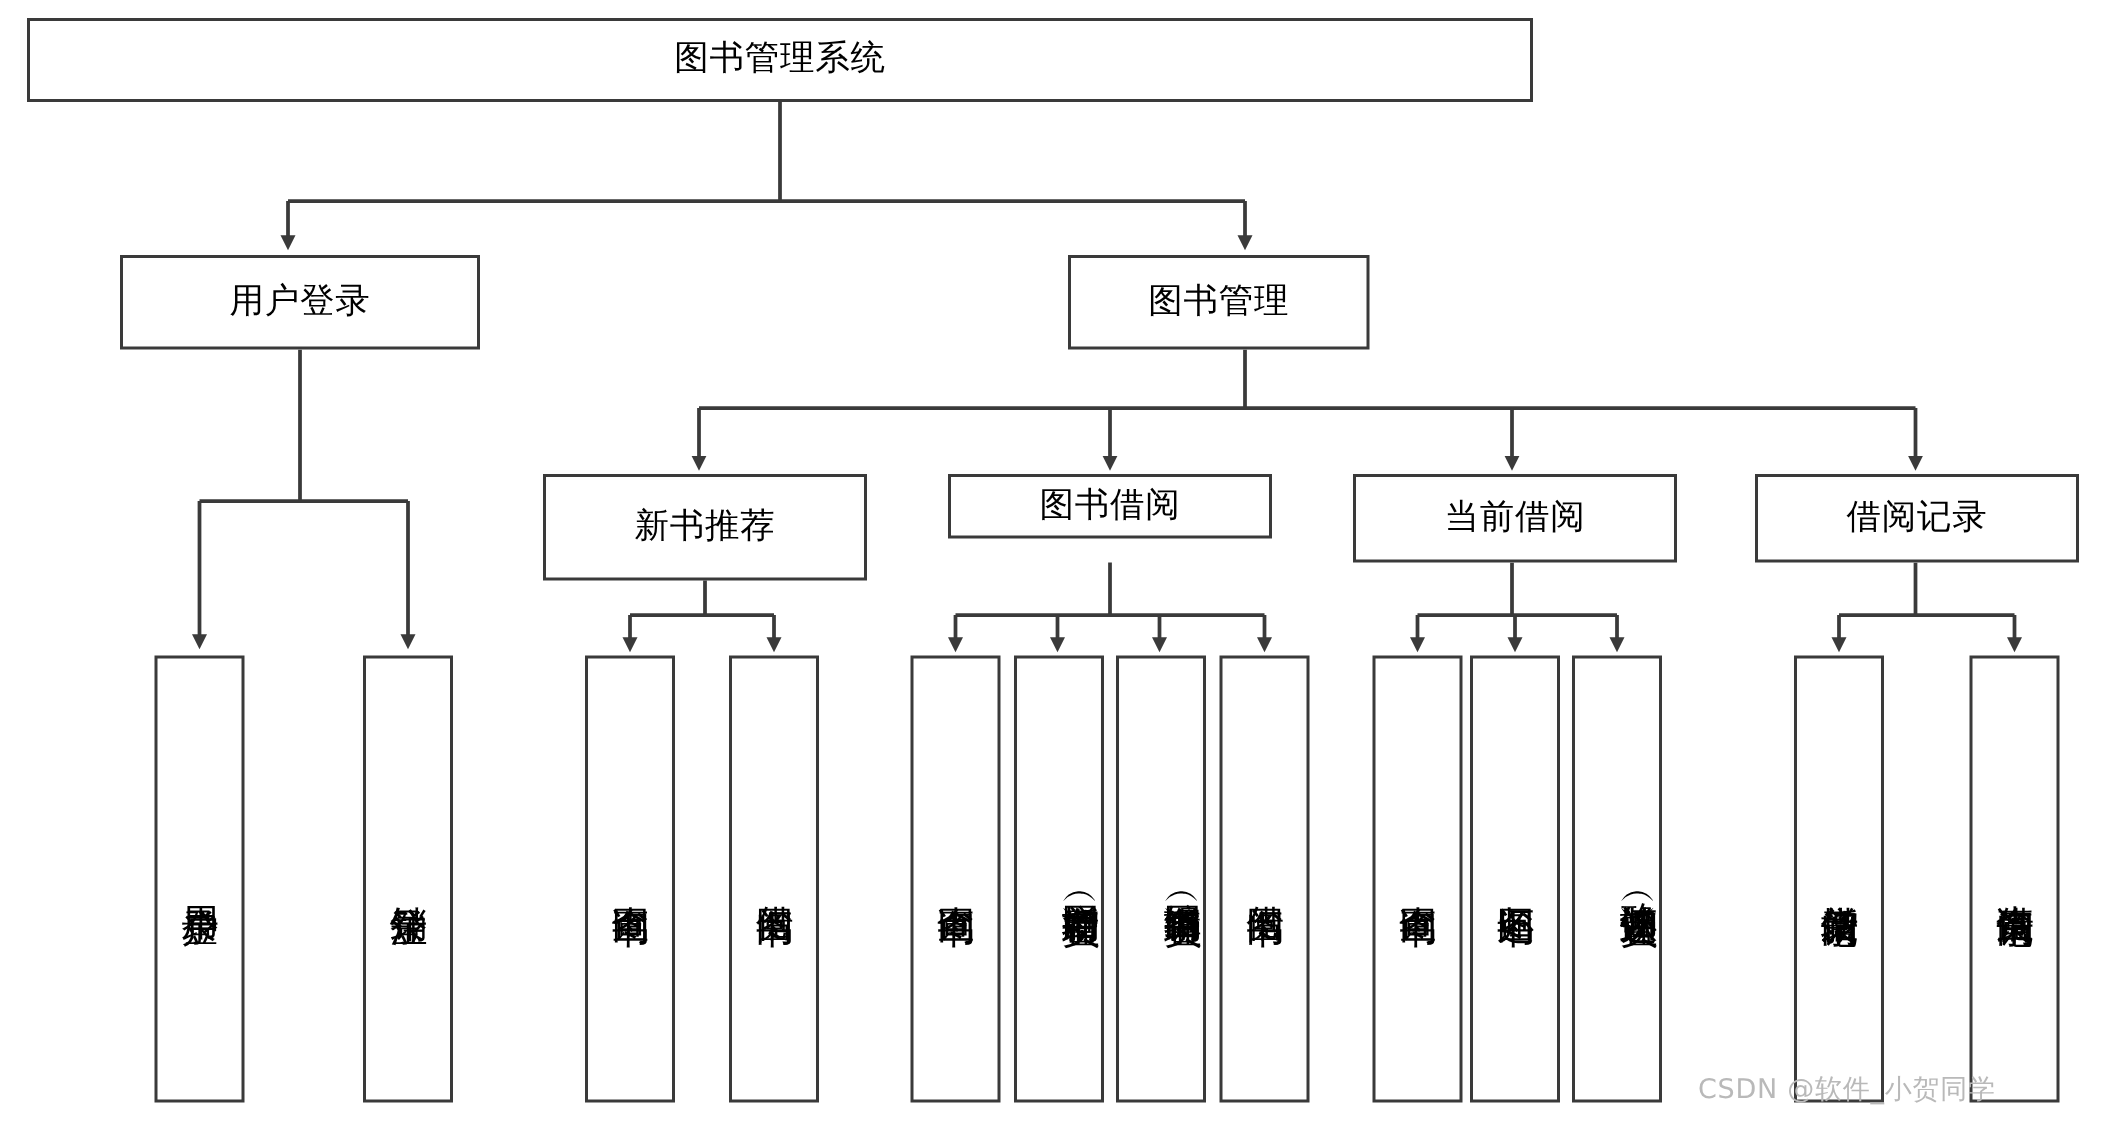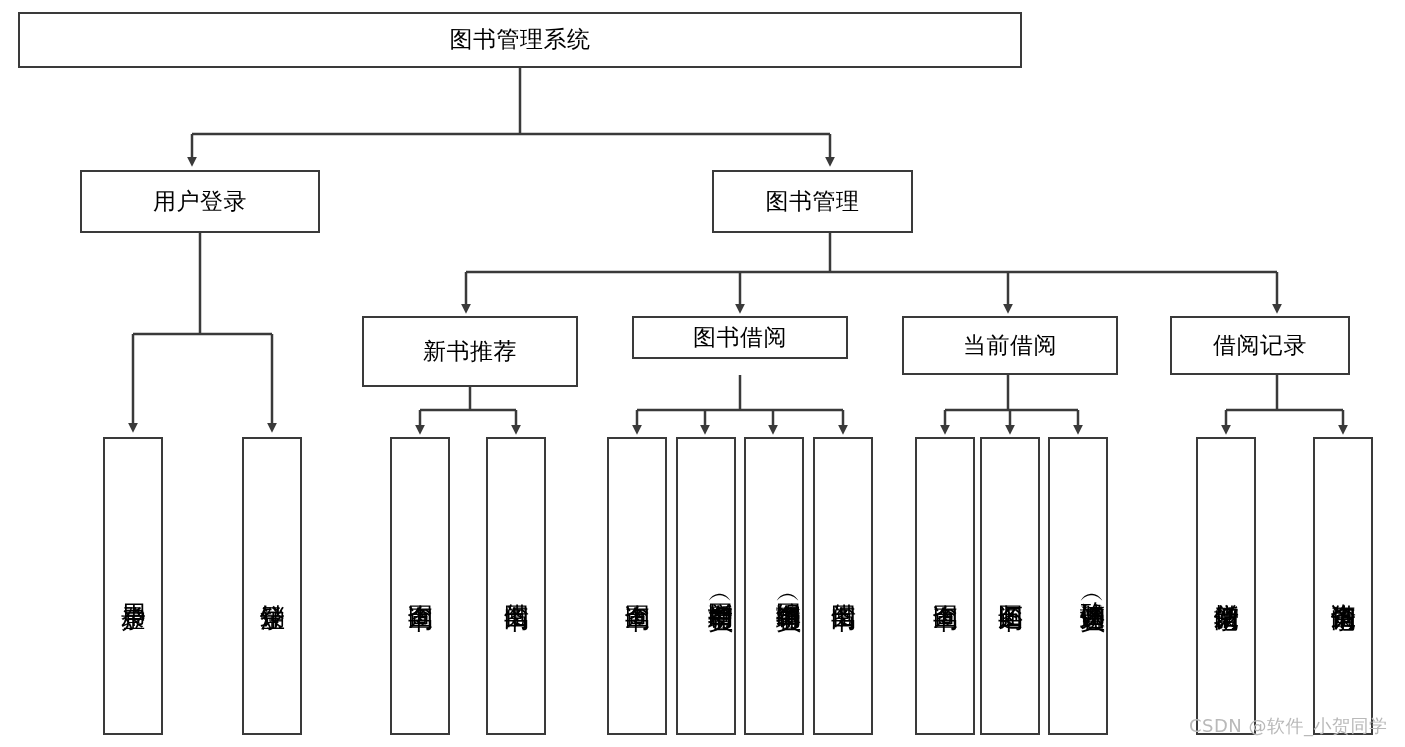--- a/index.html
+++ b/index.html
@@ -46,21 +46,21 @@
     font-size: 25px;
     letter-spacing: 1px;
     padding: 6px 0;
   }
   .node.v.top {
     align-items: flex-start;
     justify-content: center;
   }
   .watermark {
     position: absolute;
-    left: 1189px;
+    left: 1132px;
     top: 714px;
     font-size: 18px;
     color: #b9b9b9;
     white-space: nowrap;
     letter-spacing: 0.5px;
   }
 </style>
 </head>
 <body>
 
@@ -129,21 +129,21 @@
 
   <div class="node h" style="left:362px; top:316px; width:216px; height:71px;">
     <span>新书推荐</span>
   </div>
   <div class="node h" style="left:632px; top:316px; width:216px; height:43px;">
     <span>图书借阅</span>
   </div>
   <div class="node h" style="left:902px; top:316px; width:216px; height:59px;">
     <span>当前借阅</span>
   </div>
-  <div class="node h" style="left:1170px; top:316px; width:180px; height:59px;">
+  <div class="node h" style="left:1170px; top:316px; width:216px; height:59px;">
     <span>借阅记录</span>
   </div>
 
   <div class="node v" style="left:103px; top:437px; width:60px; height:298px;">
     <span>用户登录</span>
   </div>
   <div class="node v" style="left:242px; top:437px; width:60px; height:298px;">
     <span>注销登录</span>
   </div>
 

